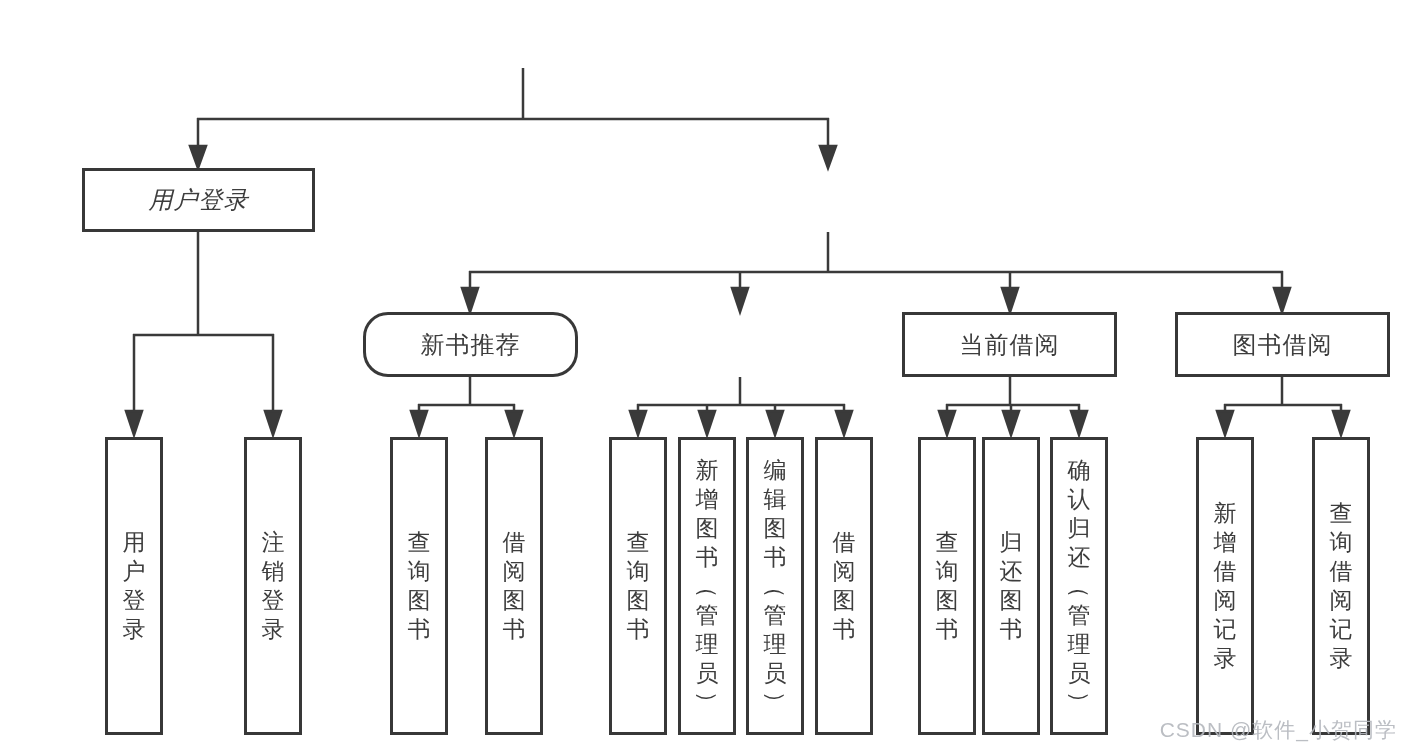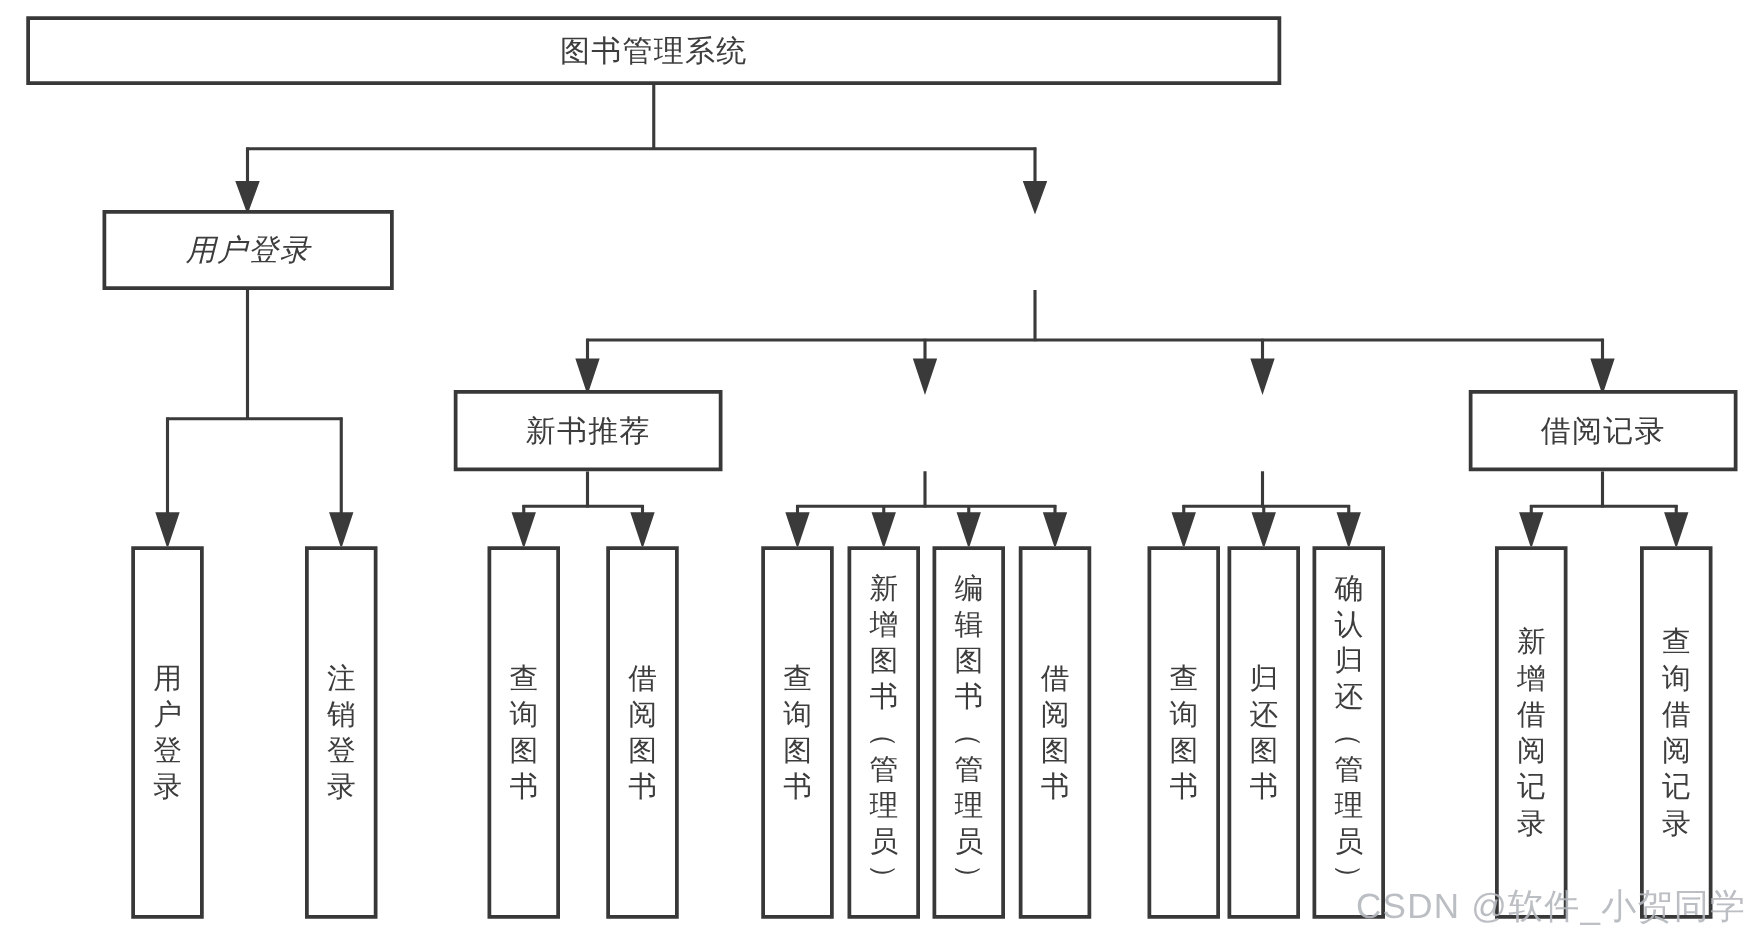--- a/index.html
+++ b/index.html
@@ -12,41 +12,41 @@
   .hbox {
     position: absolute; z-index: 2;
     background: #ffffff; border: 3px solid #383838;
     display: flex; align-items: center; justify-content: center;
     font-size: 24px; letter-spacing: 1px; color: #3d3d3d;
   }
   .box-root  { left: 21px;  top: 13px;  width: 1004px; height: 55px; }
   .box-l2a   { left: 82px;  top: 168px; width: 233px;  height: 64px; font-style: italic; }
   .box-l2b   { left: 712px; top: 168px; width: 233px;  height: 64px; }
   .box-l3    { top: 312px; width: 215px; height: 65px; }
-  .box-l3-0  { left: 363px; }
+  .box-l3-0  { left: 363px; border-radius: 25px; }
   .box-l3-1  { left: 633px; }
   .box-l3-2  { left: 902px; }
   .box-l3-3  { left: 1175px; }
   .leaf {
     position: absolute; z-index: 2; top: 437px; width: 58px; height: 298px;
     background: #ffffff; border: 3px solid #383838;
     display: flex; flex-direction: column; align-items: center; justify-content: center;
   }
   .leaf span { display: block; font-size: 23px; line-height: 29px; color: #3d3d3d; }
   .leaf span.vpunct { transform: rotate(90deg); }
   .lf-0  { left: 105px; }  .lf-1  { left: 244px; }
   .lf-2  { left: 390px; }  .lf-3  { left: 485px; }
   .lf-4  { left: 609px; }  .lf-5  { left: 678px; }
   .lf-6  { left: 746px; }  .lf-7  { left: 815px; }
   .lf-8  { left: 918px; }  .lf-9  { left: 982px; }
   .lf-10 { left: 1050px; }
   .lf-11 { left: 1196px; } .lf-12 { left: 1312px; }
   .watermark {
     position: absolute; z-index: 5; right: 8px; bottom: 3px;
-    font-size: 28px; letter-spacing: 1px; color: #b4b7bd; opacity: 0.9;
+    font-size: 21px; letter-spacing: 1px; color: #b4b7bd; opacity: 0.9;
   }
 </style>
 </head>
 <body>
 
 <div class="stage">
 
   <svg class="connector-layer" width="1405" height="747" viewBox="0 0 1405 747">
     <g stroke="#3a3a3a" stroke-width="2.5" fill="#3a3a3a">
 
@@ -118,26 +118,26 @@
         <line x1="1282" y1="377" x2="1282" y2="406"></line>
         <line x1="1224" y1="405" x2="1342" y2="405"></line>
         <line x1="1225" y1="404" x2="1225" y2="414"></line>
         <polygon points="1217,411 1233,411 1225,435"></polygon>
         <line x1="1341" y1="404" x2="1341" y2="414"></line>
         <polygon points="1333,411 1349,411 1341,435"></polygon>
       </g>
     </g>
   </svg>
 
-  <div class="hbox box-root">图书管理系统</div>
 
   <div class="hbox box-l2a">用户登录</div>
 
   <div class="hbox box-l3 box-l3-0">新书推荐</div>
-  <div class="hbox box-l3 box-l3-3">借阅记录</div>
+  <div class="hbox box-l3 box-l3-2">当前借阅</div>
+  <div class="hbox box-l3 box-l3-3">图书借阅</div>
 
   <div class="leaf lf-0">
       <span>用</span>
       <span>户</span>
       <span>登</span>
       <span>录</span>
     </div>
   <div class="leaf lf-1">
       <span>注</span>
       <span>销</span>

